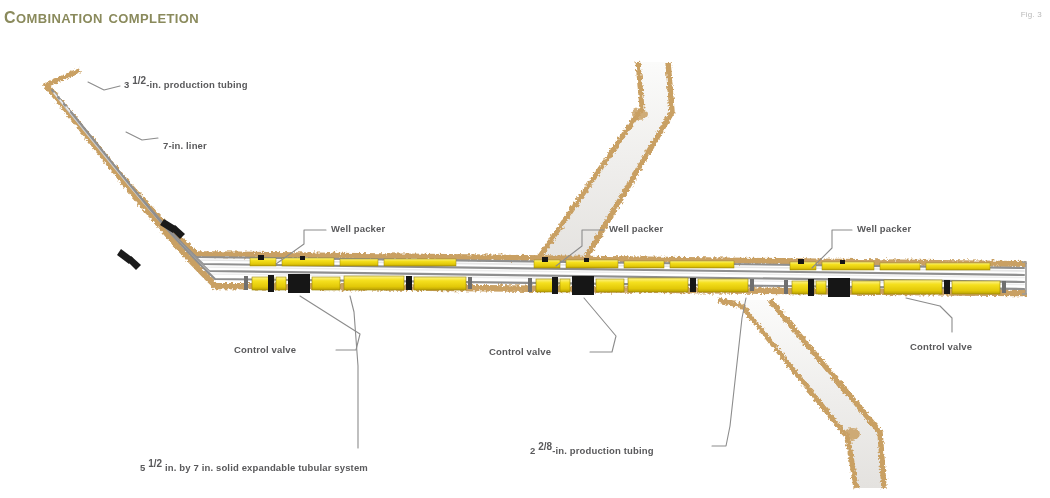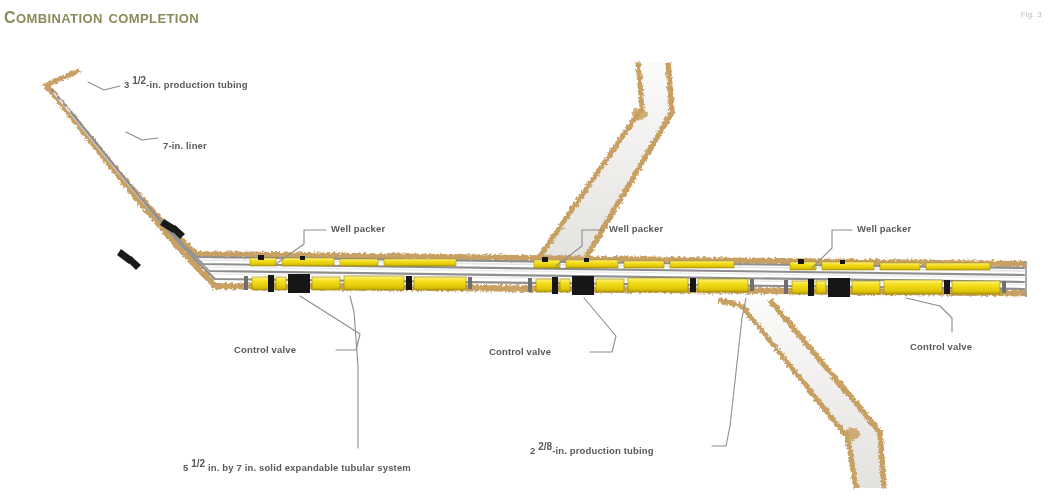--- a/index.html
+++ b/index.html
@@ -245,21 +245,21 @@
   <div class="callout" style="left:609px;top:224px;">Well packer</div>
 
   <div class="callout" style="left:857px;top:224px;">Well packer</div>
 
   <div class="callout" style="left:234px;top:345px;">Control valve</div>
 
   <div class="callout" style="left:489px;top:347px;">Control valve</div>
 
   <div class="callout" style="left:910px;top:342px;">Control valve</div>
 
-  <div class="callout" style="left:140px;top:459px;margin-left:43px;">
+  <div class="callout" style="left:140px;top:459px;">
     <span>5 </span><sup class="frac">1/2</sup><span> in. by 7 in. solid expandable tubular system</span>
   </div>
 
   <div class="callout" style="left:530px;top:442px;">
     <span>2 </span><sup class="frac">2/8</sup><span>-in. production tubing</span>
   </div>
 
 </div>
 
 </body></html>

